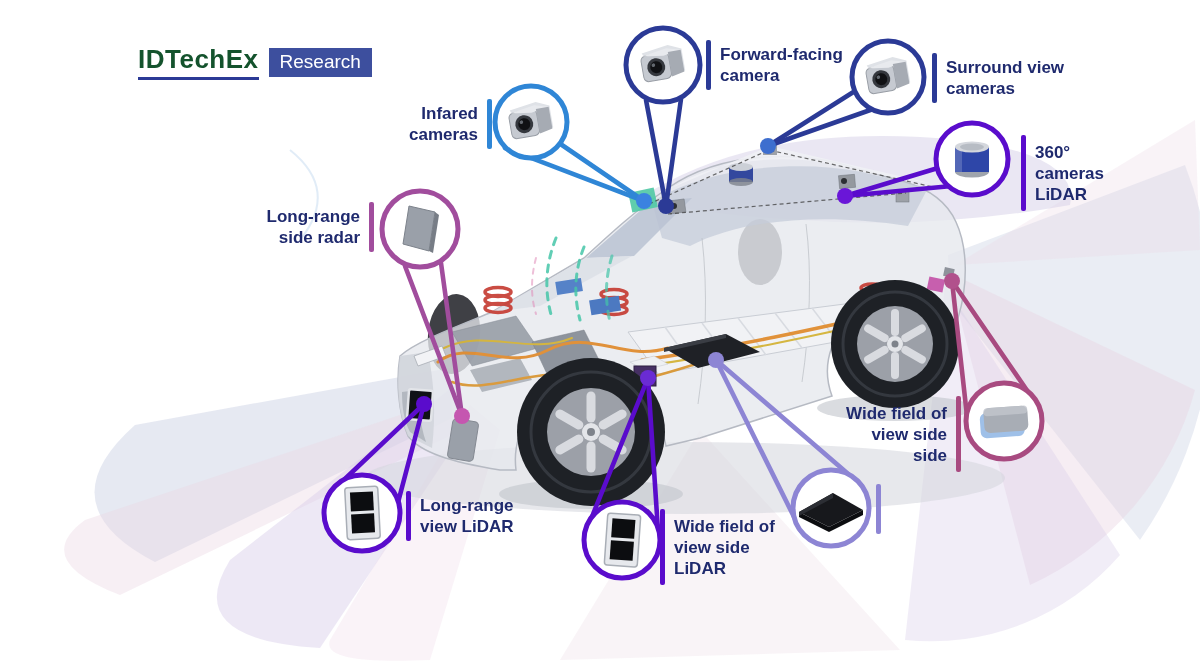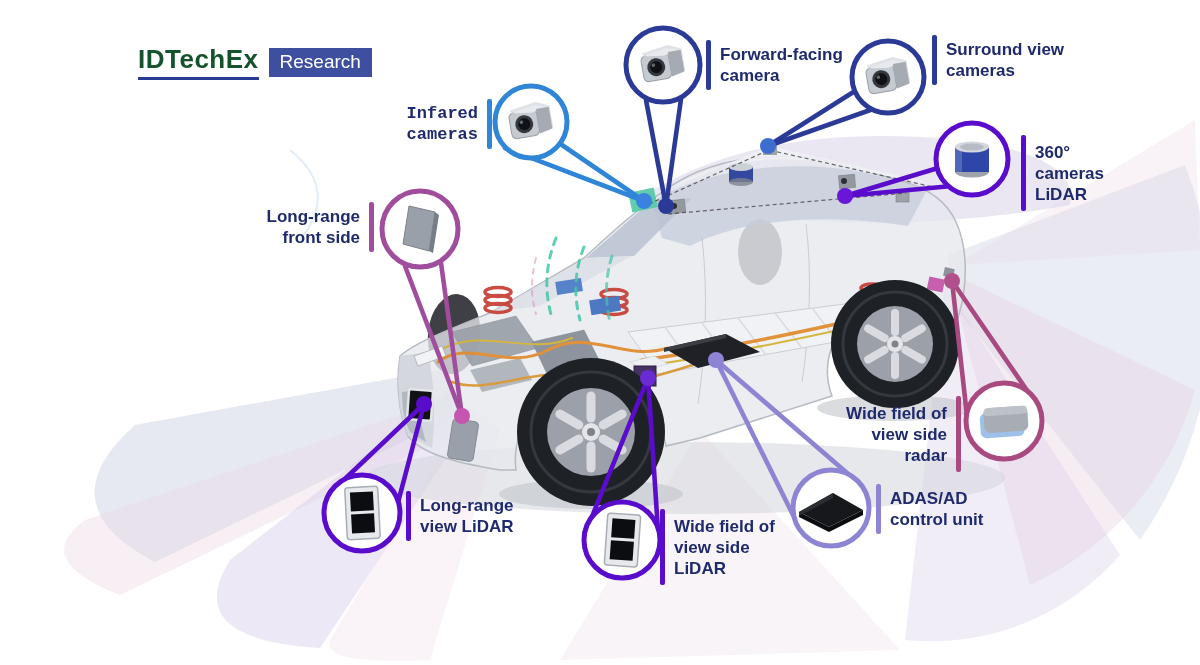--- a/index.html
+++ b/index.html
@@ -299,57 +299,57 @@
         <rect x="-20" y="-14" width="44" height="8" rx="4" fill="#c2c6cd" opacity="0.8"></rect>
       </g>
     </g>
   </svg>
 
   <div class="logo">
     <span class="brand">IDTechEx</span>
     <span class="tagline">Research</span>
   </div>
 
-  <div class="callout acc-infrared" style="right:708px;top:99px;font-family:Liberation Mono, monospace;">
+  <div class="callout acc-infrared" style="right:708px;top:99px;">
     <div class="t-right">
       <div>Infared</div>
       <div>cameras</div>
     </div>
     <span class="bar bar2"></span>
   </div>
 
   <div class="callout acc-navy" style="left:706px;top:40px;">
     <span class="bar bar2"></span>
     <div>
       <div>Forward-facing</div>
       <div>camera</div>
     </div>
   </div>
 
-  <div class="callout acc-navy" style="left:932px;top:35px;">
+  <div class="callout acc-navy" style="left:932px;top:53px;">
     <span class="bar bar2"></span>
     <div>
       <div>Surround view</div>
       <div>cameras</div>
     </div>
   </div>
 
   <div class="callout acc-violet" style="left:1012px;top:135px;margin-left:9px;">
     <span class="bar bar3"></span>
     <div>
       <div>360°</div>
       <div>cameras</div>
       <div>LiDAR</div>
     </div>
   </div>
 
   <div class="callout acc-magenta" style="right:826px;top:202px;">
     <div class="t-right">
       <div>Long-range</div>
-      <div>front side</div>
+      <div>side radar</div>
     </div>
     <span class="bar bar2"></span>
   </div>
 
   <div class="callout acc-violet" style="left:406px;top:491px;">
     <span class="bar bar2"></span>
     <div>
       <div>Long-range</div>
       <div>view LiDAR</div>
     </div>
@@ -359,28 +359,24 @@
     <span class="bar bar3"></span>
     <div>
       <div>Wide field of</div>
       <div>view side</div>
       <div>LiDAR</div>
     </div>
   </div>
 
   <div class="callout acc-lavender" style="left:876px;top:484px;">
     <span class="bar bar2"></span>
-    <div>
-      <div>ADAS/AD</div>
-      <div>control unit</div>
-    </div>
   </div>
 
   <div class="callout acc-rose" style="right:239px;top:396px;">
     <div class="t-right">
       <div>Wide field of</div>
       <div>view side</div>
-      <div>radar</div>
+      <div>side</div>
     </div>
     <span class="bar bar3"></span>
   </div>
 
 </div>
 
 </body></html>

